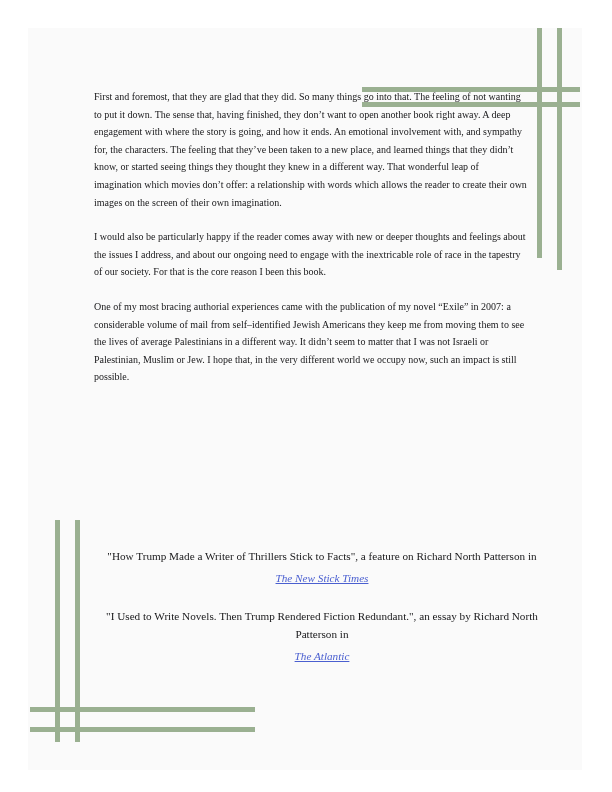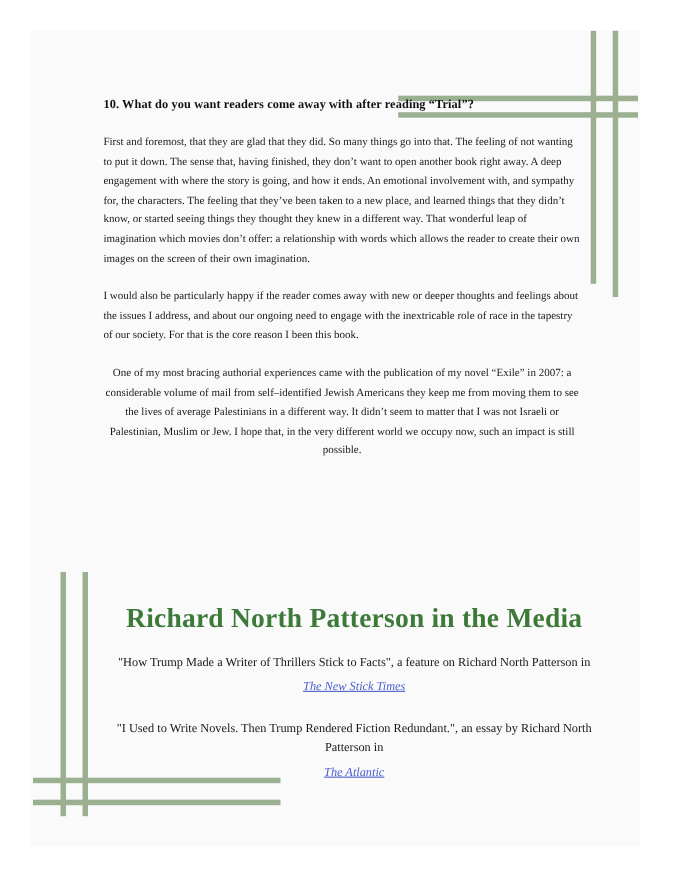--- a/index.html
+++ b/index.html
@@ -62,21 +62,21 @@
     line-height: 1.35;
   }
 
   .body-para {
     font-size: 10px;
     color: #18181a;
     line-height: 1.76;
     margin: 0 0 17px 0;
     text-align: left;
   }
-  .body-para:last-of-type { margin-bottom: 12px; text-align: center; }
+  .body-para:last-of-type { margin-bottom: 12px; }
 
   
   #media-section {
     position: absolute;
     left: 66px;
     top: 520px;
     width: 456px;
   }
 
   #media-title {
@@ -117,28 +117,26 @@
   <div id="deco-tr-h2" class="deco-line deco-h"></div>
   <div id="deco-tr-v1" class="deco-line deco-v"></div>
   <div id="deco-tr-v2" class="deco-line deco-v"></div>
 
   <div id="deco-bl-h1" class="deco-line deco-h"></div>
   <div id="deco-bl-h2" class="deco-line deco-h"></div>
   <div id="deco-bl-v1" class="deco-line deco-v"></div>
   <div id="deco-bl-v2" class="deco-line deco-v"></div>
 
   <div id="content">
-    <p class="question-heading">10. What do you want readers come away with after reading “Trial”?</p>
     <p class="body-para">First and foremost, that they are glad that they did.  So many things go into that. The feeling of not wanting to put it down. The sense that, having finished, they don’t want to open another book right away. A deep engagement with where the story is going, and how it ends. An emotional involvement with, and sympathy for, the characters. The feeling that they’ve been taken to a new place, and learned things that they didn’t know, or started seeing things they thought they knew in a different way. That wonderful leap of imagination which movies don’t offer: a relationship with words which allows the reader to create their own images on the screen of their own imagination.</p>
     <p class="body-para">I would also be particularly happy if the reader comes away with new or deeper thoughts and feelings about the issues I address, and about our ongoing need to engage with the inextricable role of race in the tapestry of our society. For that is the core reason I been this book.</p>
     <p class="body-para">One of my most bracing authorial experiences came with the publication of my novel “Exile” in 2007: a considerable volume of mail from self–identified Jewish Americans they keep me from moving them to see the lives of average Palestinians in a different way. It didn’t seem to matter that I was not Israeli or Palestinian, Muslim or Jew. I hope that, in the very different world we occupy now, such an impact is still possible.</p>
   </div>
 
   <div id="media-section">
-    <h2 id="media-title">Richard North Patterson in the Media</h2>
 
     <div class="media-entry">
       <span>"How Trump Made a Writer of Thrillers Stick to Facts", a feature on Richard North Patterson in</span>
       <br>
       <a class="media-link">The New Stick Times</a>
     </div>
 
     <div class="media-entry">
       <span>"I Used to Write Novels. Then Trump Rendered Fiction Redundant.", an essay by Richard North Patterson in</span>
       <br>

